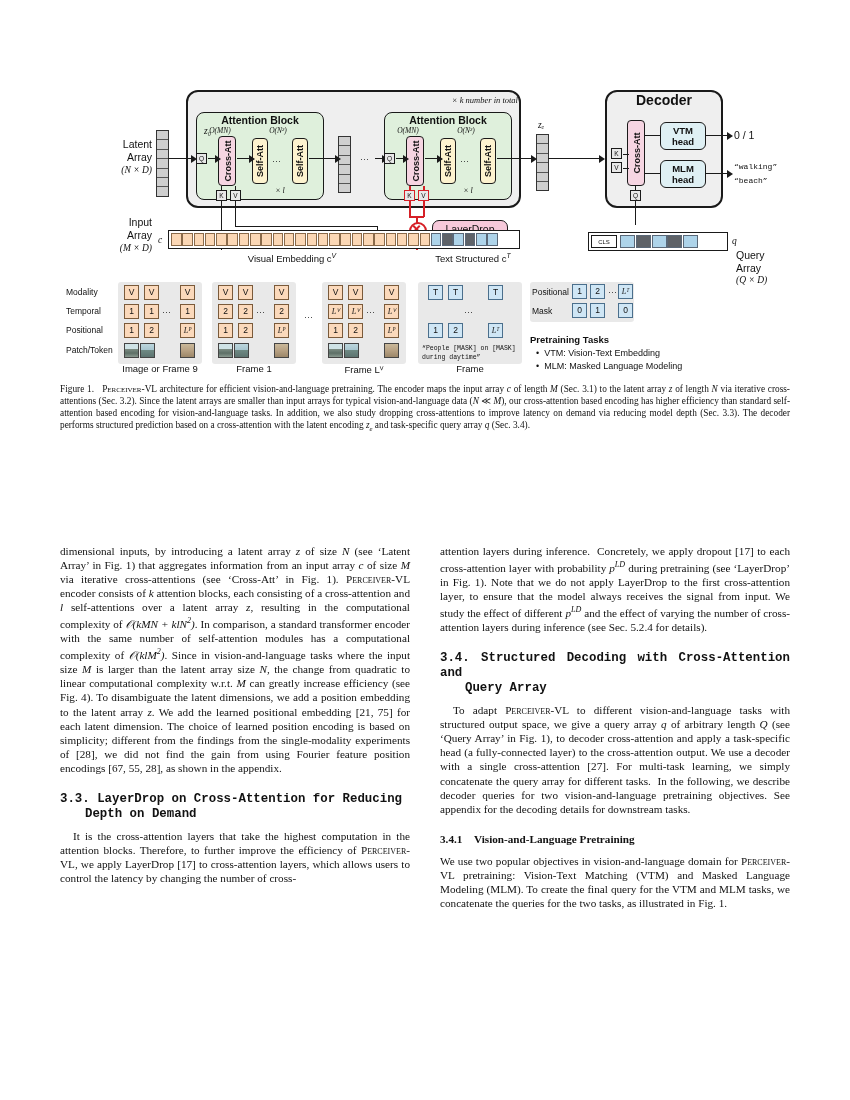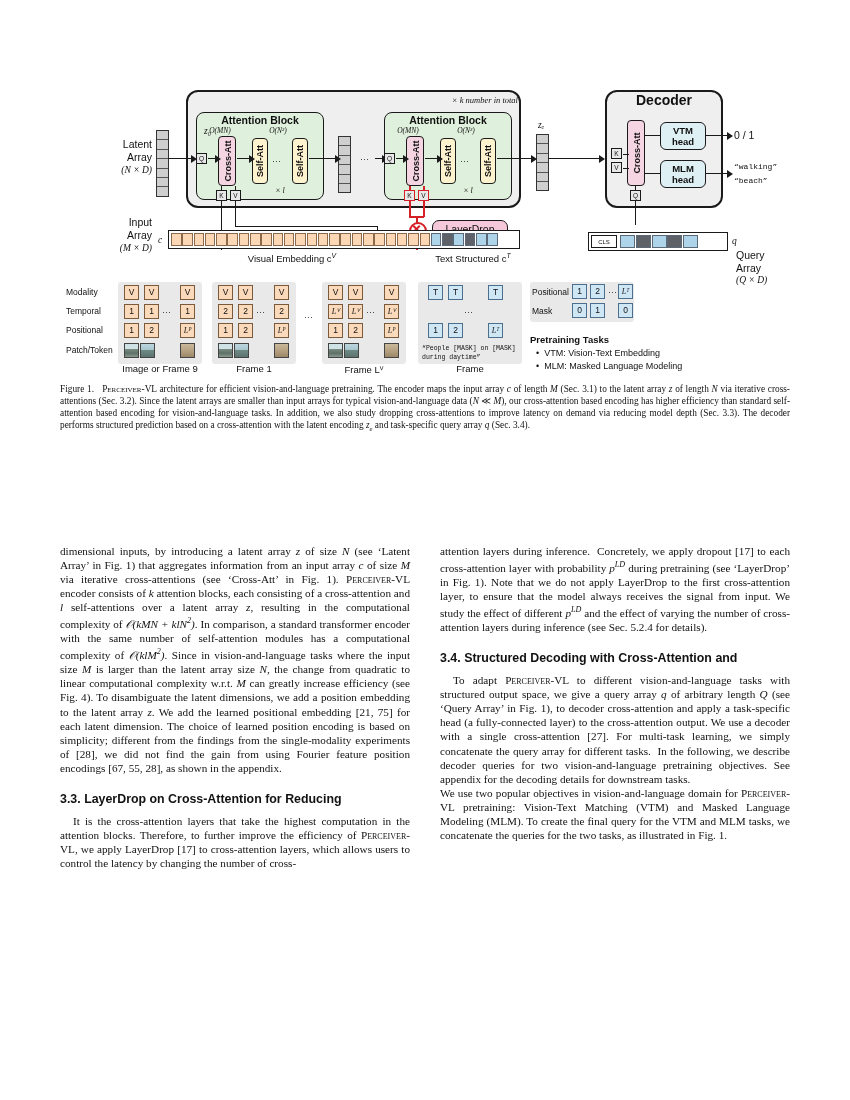--- a/index.html
+++ b/index.html
@@ -121,21 +121,21 @@
   .it { font-style:italic; }
 
   
   .col { position:absolute; top:500px; width:350px;
          font-family:"Liberation Serif", serif; font-size:11.2px; line-height:14.1px;
          text-align:justify; color:#111;margin-top:44px; }
   .col-left { left:60px; }
   .col-right { left:440px; }
   .col p { margin:0 0 0 0; text-indent:13px; }
   .col p.noind { text-indent:0; }
-  .h2 { font-family:Liberation Sans, sans-serif; font-weight:bold; font-size:12.4px; line-height:15px;
+  .h2 { font-family:Liberation Mono, monospace; font-weight:bold; font-size:12.4px; line-height:15px;
         margin:17px 0 7px 0; text-indent:0; }
   .h2 .hang { display:block; padding-left:25px; }
   .h3 { font-family:"Liberation Serif", serif; font-weight:bold; font-size:11.2px; line-height:14px;
         margin:16px 0 8px 0; text-indent:0; }
   .h3 .num { display:inline-block; width:34px; }
   sub { font-size:0.72em; }
   sup { font-size:0.72em; }
 </style>
 </head>
 <body>
@@ -456,46 +456,51 @@
       <span class="it">N</span>, the change from quadratic to linear computational complexity w.r.t. <span class="it">M</span> can greatly increase efficiency (see Fig. 4).
       To disambiguate the latent dimensions, we add a position
       embedding to the latent array <span class="it">z</span>. We add the learned positional embedding [21, 75] for each latent dimension. The
       choice of learned position encoding is based on simplicity;
       different from the findings from the single-modality experiments of [28], we did not find the gain from using Fourier
       feature position encodings [67, 55, 28], as shown in the appendix.</p>
 
     <div class="h2">
       <span>3.3.</span>
       <span>LayerDrop on Cross-Attention for Reducing</span>
+      <span class="hang">Depth on Demand</span>
     </div>
 
     <p>It is the cross-attention layers that take the highest computation in the attention blocks. Therefore, to further improve the efficiency of <span class="sc">Perceiver</span>-VL, we apply LayerDrop [17] to cross-attention layers, which allows users
       to control the latency by changing the number of cross-</p>
   </div>
 
   <div class="col col-right">
     <p class="noind">attention layers during inference.&nbsp; Concretely, we apply
       dropout [17] to each cross-attention layer with probability
       <span class="it">p<sup>LD</sup></span> during pretraining (see ‘LayerDrop’ in Fig. 1). Note
       that we do not apply LayerDrop to the first cross-attention
       layer, to ensure that the model always receives the signal
       from input. We study the effect of different <span class="it">p<sup>LD</sup></span> and the effect of varying the number of cross-attention layers during
       inference (see Sec. 5.2.4 for details).</p>
 
     <div class="h2">
       <span>3.4.</span>
       <span>Structured Decoding with Cross-Attention and</span>
+      <span class="hang">Query Array</span>
     </div>
 
     <p>To adapt <span class="sc">Perceiver</span>-VL to different vision-and-language tasks with structured output space, we give a query
       array <span class="it">q</span> of arbitrary length <span class="it">Q</span> (see ‘Query Array’ in Fig. 1),
       to decoder cross-attention and apply a task-specific head (a
       fully-connected layer) to the cross-attention output. We use
       a decoder with a single cross-attention [27]. For multi-task
       learning, we simply concatenate the query array for different tasks.&nbsp; In the following, we describe decoder queries
       for two vision-and-language pretraining objectives. See appendix for the decoding details for downstream tasks.</p>
 
+    <div class="h3">
+      <span class="num">3.4.1</span><span>Vision-and-Language Pretraining</span>
+    </div>
 
     <p class="noind">We use two popular objectives in vision-and-language domain for <span class="sc">Perceiver</span>-VL pretraining: Vision-Text Matching (VTM) and Masked Language Modeling (MLM). To
       create the final query for the VTM and MLM tasks, we concatenate the queries for the two tasks, as illustrated in Fig. 1.</p>
   </div>
 
 </div>
 
 </body></html>

